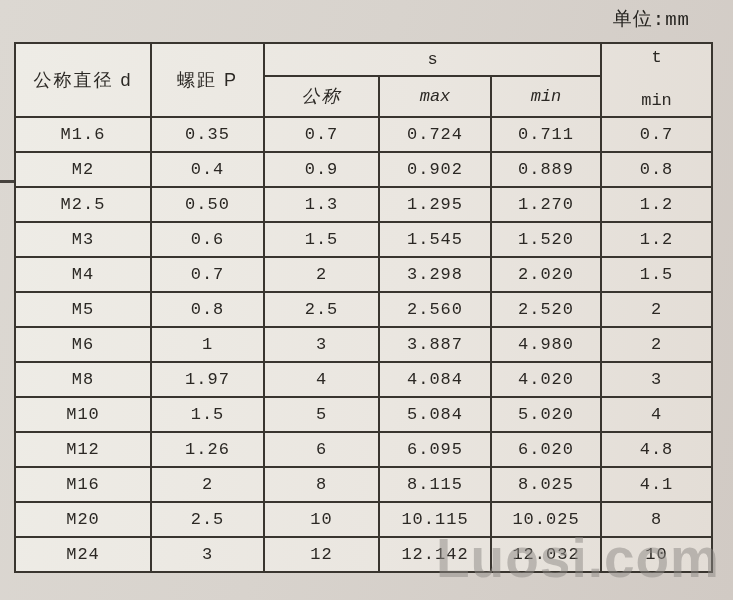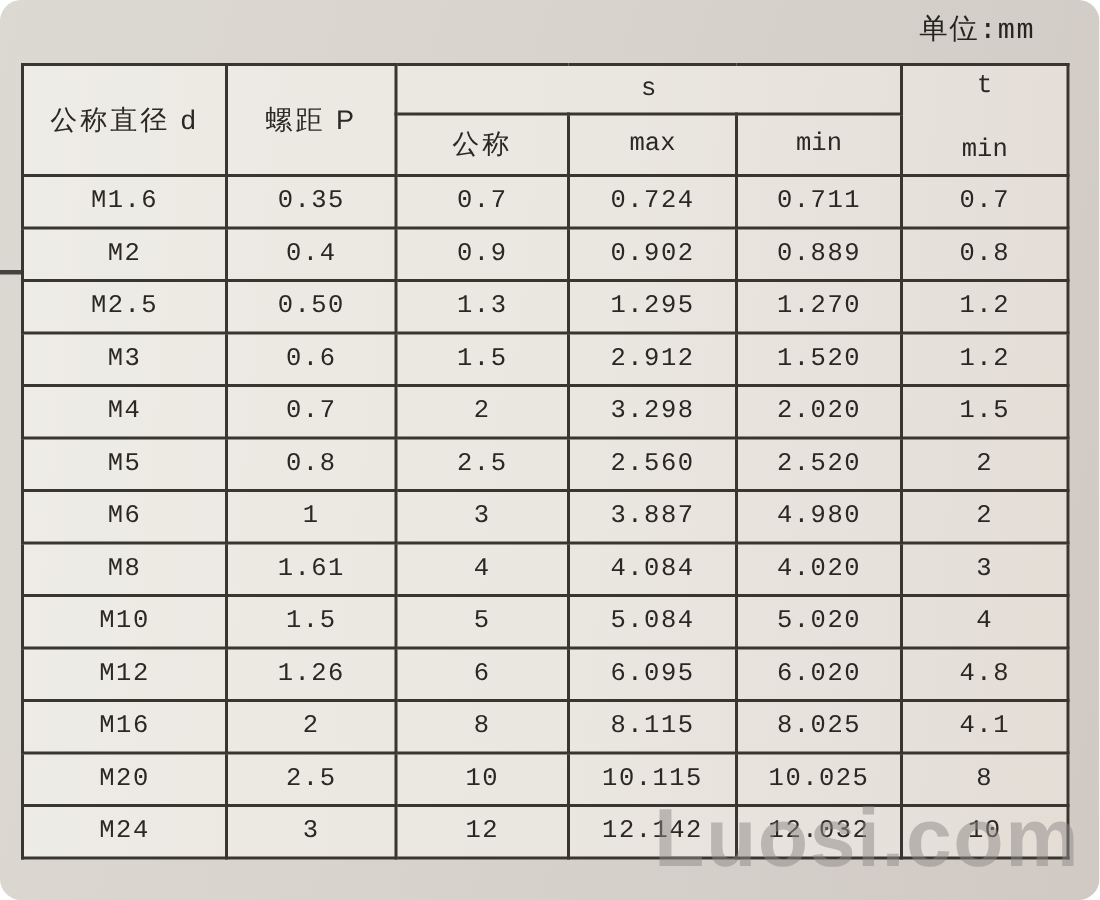--- a/index.html
+++ b/index.html
@@ -7,21 +7,20 @@
     padding: 0;
     font-family: "Liberation Sans", sans-serif;
   }
   .page {
     position: relative;
     width: 733px;
     height: 600px;
     overflow: hidden;
     background: linear-gradient(105deg, #dcd8d2 0%, #d8d3cd 45%, #d1cac4 100%);
     color: #2d2a26;
-    border-radius: 14px;
   }
   .unit-label {
     position: absolute;
     top: 6px;
     right: 43px;
     font-size: 19px;
     letter-spacing: 1px;
     font-family: "Liberation Mono", "DejaVu Sans Mono", "Liberation Sans", monospace, sans-serif;
     color: #262420;
   }
@@ -45,21 +44,21 @@
   table.dim-table th, table.dim-table td {
     border: 2px solid #39352f;
     padding: 0;
     text-align: center;
     vertical-align: middle;
     font-weight: normal;
     overflow: hidden;
     white-space: nowrap;
   }
   tr.head-row-1 { height: 31px; }
-  tr.head-row-2 { height: 39px; }
+  tr.head-row-2 { height: 39px; font-style: italic; }
   tbody tr { height: 35px; }
   .cjk {
     font-size: 18px;
     letter-spacing: 2px;
     color: #2b2824;
     font-family: "Liberation Sans", sans-serif;
   }
   .mono {
     font-family: "Liberation Mono", "DejaVu Sans Mono", monospace;
     font-size: 17px;
@@ -147,21 +146,21 @@
           <td class="mono">0.50</td>
           <td class="mono">1.3</td>
           <td class="mono">1.295</td>
           <td class="mono">1.270</td>
           <td class="mono">1.2</td>
         </tr>
         <tr>
           <td class="mono">M3</td>
           <td class="mono">0.6</td>
           <td class="mono">1.5</td>
-          <td class="mono">2.912</td>
+          <td class="mono">1.545</td>
           <td class="mono">1.520</td>
           <td class="mono">1.2</td>
         </tr>
         <tr>
           <td class="mono">M4</td>
           <td class="mono">0.7</td>
           <td class="mono">2</td>
           <td class="mono">3.298</td>
           <td class="mono">2.020</td>
           <td class="mono">1.5</td>
@@ -177,21 +176,21 @@
         <tr>
           <td class="mono">M6</td>
           <td class="mono">1</td>
           <td class="mono">3</td>
           <td class="mono">3.887</td>
           <td class="mono">4.980</td>
           <td class="mono">2</td>
         </tr>
         <tr>
           <td class="mono">M8</td>
-          <td class="mono">1.61</td>
+          <td class="mono">1.97</td>
           <td class="mono">4</td>
           <td class="mono">4.084</td>
           <td class="mono">4.020</td>
           <td class="mono">3</td>
         </tr>
         <tr>
           <td class="mono">M10</td>
           <td class="mono">1.5</td>
           <td class="mono">5</td>
           <td class="mono">5.084</td>

